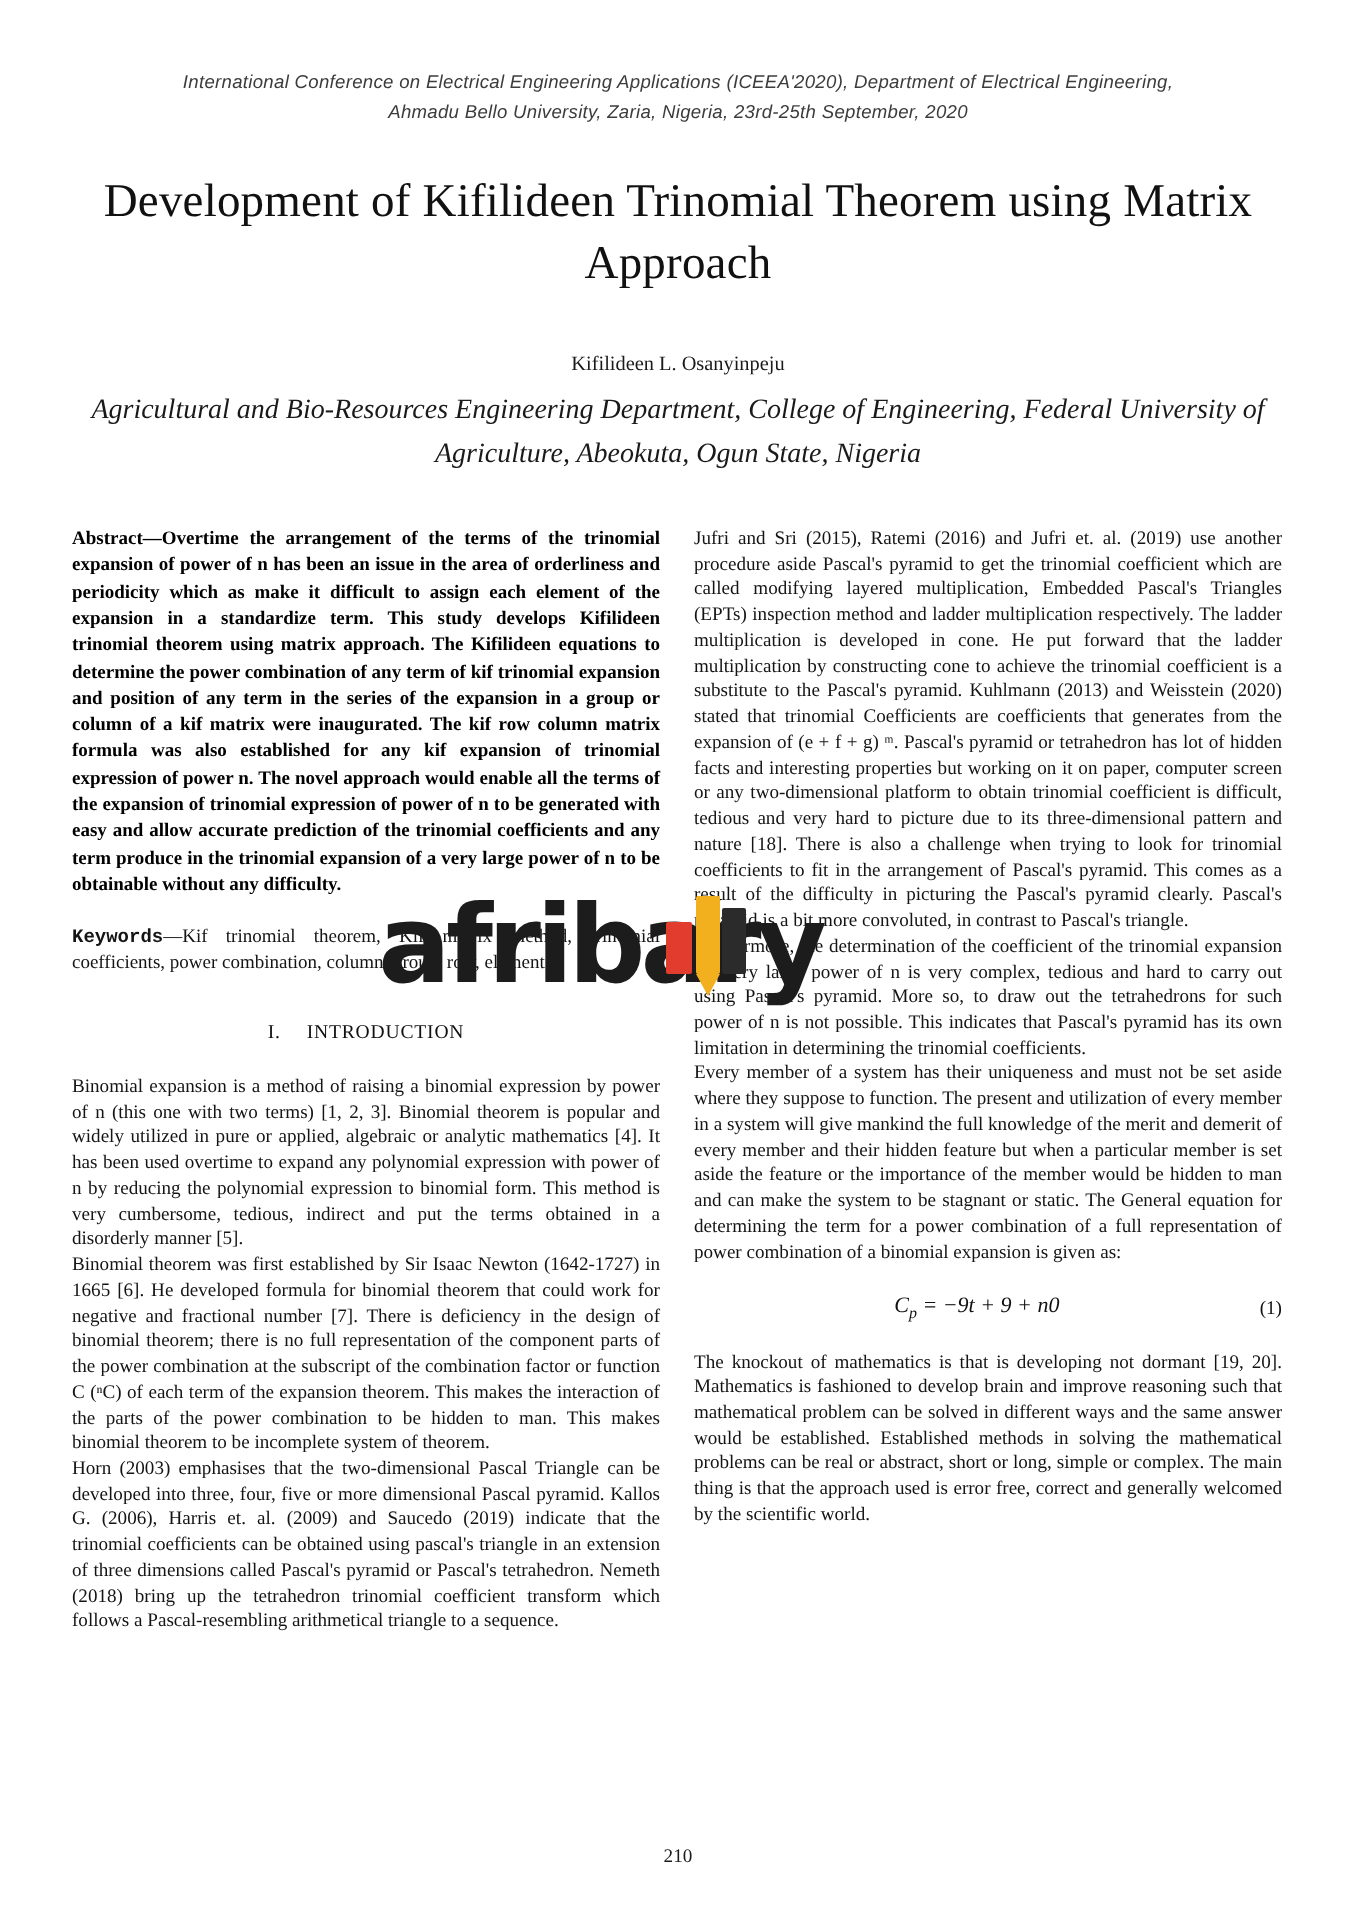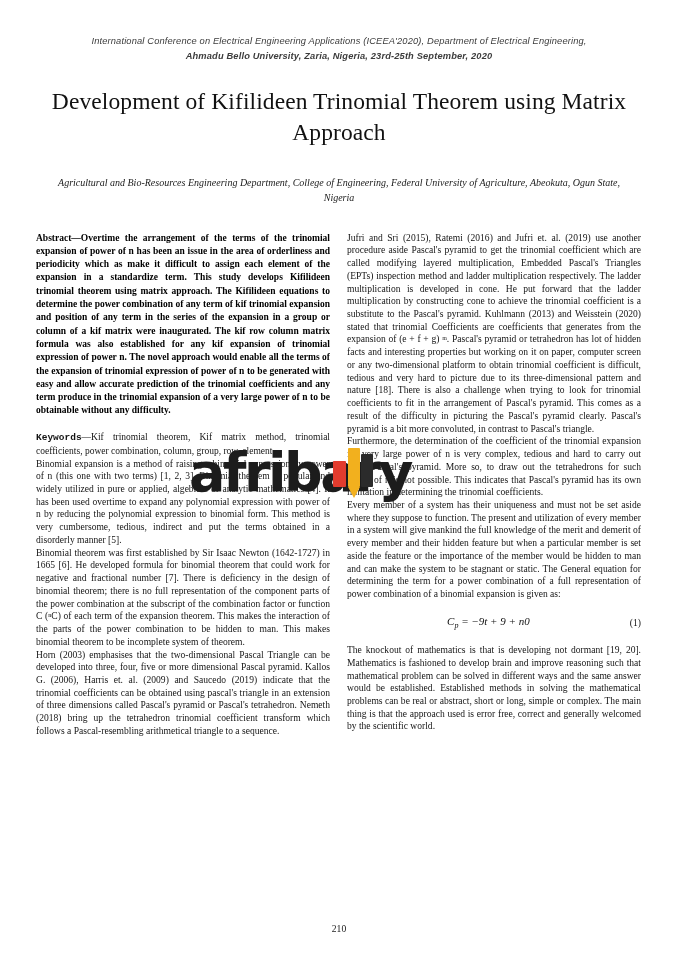--- a/index.html
+++ b/index.html
@@ -26,21 +26,21 @@
   .conf-header {
     text-align: center;
     font-family: "Liberation Sans", sans-serif;
     font-style: italic;
     font-size: 9.3px;
     line-height: 1.62;
     color: #3c3c3c;
     letter-spacing: 0.15px;
     padding: 4px 18px 0 18px;
   }
-  .conf-header .l2 { display: block; font-weight: bold; }
+  .conf-header .l2 { display: block; }
 
   
   .title {
     text-align: center;
     font-family: Liberation Serif, serif;
     font-size: 23.5px;
     font-weight: 400;
     line-height: 1.30;
     margin-top: 22px;
     letter-spacing: 0.1px;
@@ -52,21 +52,21 @@
     text-align: center;
     margin-top: 28px;
   }
   .author-name {
     font-size: 10.2px;
     line-height: 1.5;
     color: #1a1a1a;
   }
   .affiliation {
     font-style: italic;
-    font-size: 10px;
+    font-size: 14px;
     line-height: 1.52;
     margin-top: 5px;
     padding: 0 6px;
     color: #1a1a1a;
   }
   .corresponding {
     font-size: 9.4px;
     line-height: 1.5;
     margin-top: 5px;
     color: #1a1a1a;
@@ -231,30 +231,34 @@
 <div class="page">
 
   <div class="conf-header">
     <span>International Conference on Electrical Engineering Applications (ICEEA'2020), Department of Electrical Engineering,</span>
     <span class="l2">Ahmadu Bello University, Zaria, Nigeria, 23rd-25th September, 2020</span>
   </div>
 
   <h1 class="title">Development of Kifilideen Trinomial Theorem using Matrix Approach</h1>
 
   <div class="author-block">
+    <div class="author-name">Kifilideen L. Osanyinpeju</div>
     <div class="affiliation">Agricultural and Bio-Resources Engineering Department, College of Engineering, Federal University of Agriculture, Abeokuta, Ogun State, Nigeria</div>
   </div>
 
   <div class="columns">
 
     <div class="col">
       <p class="abstract">Abstract—Overtime the arrangement of the terms of the trinomial expansion of power of n has been an issue in the area of orderliness and periodicity which as make it difficult to assign each element of the expansion in a standardize term. This study develops Kifilideen trinomial theorem using matrix approach. The Kifilideen equations to determine the power combination of any term of kif trinomial expansion and position of any term in the series of the expansion in a group or column of a kif matrix were inaugurated. The kif row column matrix formula was also established for any kif expansion of trinomial expression of power n. The novel approach would enable all the terms of the expansion of trinomial expression of power of n to be generated with easy and allow accurate prediction of the trinomial coefficients and any term produce in the trinomial expansion of a very large power of n to be obtainable without any difficulty.</p>
 
       <p class="keywords"><span class="kw-head">Keywords</span><span>—Kif trinomial theorem, Kif matrix method, trinomial coefficients, power combination, column, group, row, element.</span></p>
 
+      <div class="section-head">
+        <span class="num">I.</span><span>INTRODUCTION</span>
+      </div>
 
       <p class="body-para">Binomial expansion is a method of raising a binomial expression by power of n (this one with two terms) [1, 2, 3]. Binomial theorem is popular and widely utilized in pure or applied, algebraic or analytic mathematics [4]. It has been used overtime to expand any polynomial expression with power of n by reducing the polynomial expression to binomial form. This method is very cumbersome, tedious, indirect and put the terms obtained in a disorderly manner [5].</p>
       <p class="body-para">Binomial theorem was first established by Sir Isaac Newton (1642-1727) in 1665 [6]. He developed formula for binomial theorem that could work for negative and fractional number [7]. There is deficiency in the design of binomial theorem; there is no full representation of the component parts of the power combination at the subscript of the combination factor or function C (ⁿC) of each term of the expansion theorem. This makes the interaction of the parts of the power combination to be hidden to man. This makes binomial theorem to be incomplete system of theorem.</p>
       <p class="body-para">Horn (2003) emphasises that the two-dimensional Pascal Triangle can be developed into three, four, five or more dimensional Pascal pyramid. Kallos G. (2006), Harris et. al. (2009) and Saucedo (2019) indicate that the trinomial coefficients can be obtained using pascal's triangle in an extension of three dimensions called Pascal's pyramid or Pascal's tetrahedron. Nemeth (2018) bring up the tetrahedron trinomial coefficient transform which follows a Pascal-resembling arithmetical triangle to a sequence.</p>
     </div>
 
     <div class="col">
       <p class="body-para">Jufri and Sri (2015), Ratemi (2016) and Jufri et. al. (2019) use another procedure aside Pascal's pyramid to get the trinomial coefficient which are called modifying layered multiplication, Embedded Pascal's Triangles (EPTs) inspection method and ladder multiplication respectively. The ladder multiplication is developed in cone. He put forward that the ladder multiplication by constructing cone to achieve the trinomial coefficient is a substitute to the Pascal's pyramid. Kuhlmann (2013) and Weisstein (2020) stated that trinomial Coefficients are coefficients that generates from the expansion of (e + f + g) ᵐ. Pascal's pyramid or tetrahedron has lot of hidden facts and interesting properties but working on it on paper, computer screen or any two-dimensional platform to obtain trinomial coefficient is difficult, tedious and very hard to picture due to its three-dimensional pattern and nature [18]. There is also a challenge when trying to look for trinomial coefficients to fit in the arrangement of Pascal's pyramid. This comes as a result of the difficulty in picturing the Pascal's pyramid clearly. Pascal's pyramid is a bit more convoluted, in contrast to Pascal's triangle.</p>
       <p class="body-para">Furthermore, the determination of the coefficient of the trinomial expansion for very large power of n is very complex, tedious and hard to carry out using Pascal's pyramid. More so, to draw out the tetrahedrons for such power of n is not possible. This indicates that Pascal's pyramid has its own limitation in determining the trinomial coefficients.</p>
       <p class="body-para">Every member of a system has their uniqueness and must not be set aside where they suppose to function. The present and utilization of every member in a system will give mankind the full knowledge of the merit and demerit of every member and their hidden feature but when a particular member is set aside the feature or the importance of the member would be hidden to man and can make the system to be stagnant or static. The General equation for determining the term for a power combination of a full representation of power combination of a binomial expansion is given as:</p>

